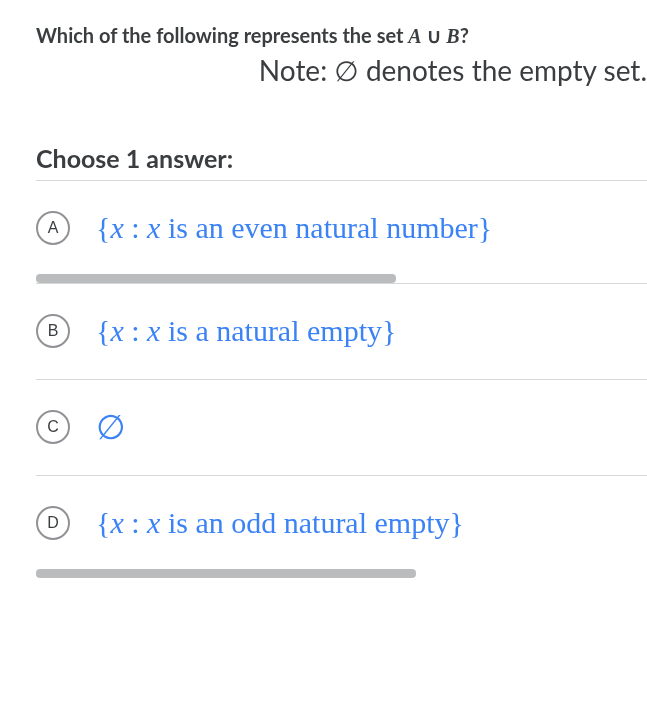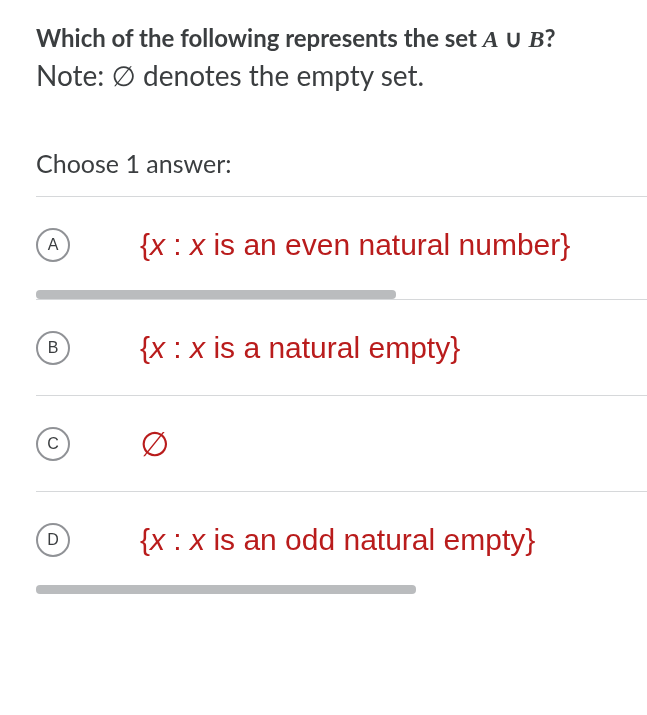--- a/index.html
+++ b/index.html
@@ -6,39 +6,40 @@
   body {
     font-family: -apple-system, BlinkMacSystemFont, "Segoe UI", "Lato", sans-serif;
     width: 647px;
     height: 715px;
     overflow: hidden;
     background: #fff;
     color: #3b3e40;
     padding: 22px 0 0 36px;
   }
   .question {
-    font-size: 24px;
+    font-size: 20px;
     line-height: 1.35;
     color: #3b3e40;
     padding-right: 30px;
   }
   .question .bold { font-weight: 700; }
   .math-i { font-family: Georgia, "Times New Roman", serif; font-style: italic; }
   .math-r { font-family: Georgia, "Times New Roman", serif; font-style: normal; }
   .note {
     font-size: 28px;
     line-height: 1.35;
     color: #3b3e40;
     margin-top: 2px;
+    text-align: right;
   }
   .choose {
     font-size: 25px;
-    font-weight: 400;
+    font-weight: 700;
     margin-top: 52px;
-    margin-bottom: 18px;
+    margin-bottom: 7px;
     color: #3b3e40;
   }
   .options { }
   .option {
     border-top: 1px solid #d6d8da;
     display: flex;
     align-items: center;
     min-height: 96px;
     padding: 18px 0 18px 0;
     position: relative;
@@ -54,25 +55,24 @@
     align-items: center;
     justify-content: center;
     flex: 0 0 34px;
     margin-right: 26px;
     font-size: 16px;
     font-weight: 400;
     color: #3b3e40;
     font-family: -apple-system, BlinkMacSystemFont, "Segoe UI", sans-serif;
   }
   .answer {
-    font-family: Liberation Sans, sans-serif;
+    font-family: Liberation Serif, serif;
     font-size: 30px;
-    color: #b91c1c;
+    color: #3b82f6;
     white-space: nowrap;
-    margin-left: 44px;
   }
   .answer .it { font-style: italic; }
   .answer .rm { font-style: normal; }
   .scroll-track {
     position: relative;
     height: 9px;
     background: transparent;
     margin-top: -2px;
   }
   .scroll-thumb {

